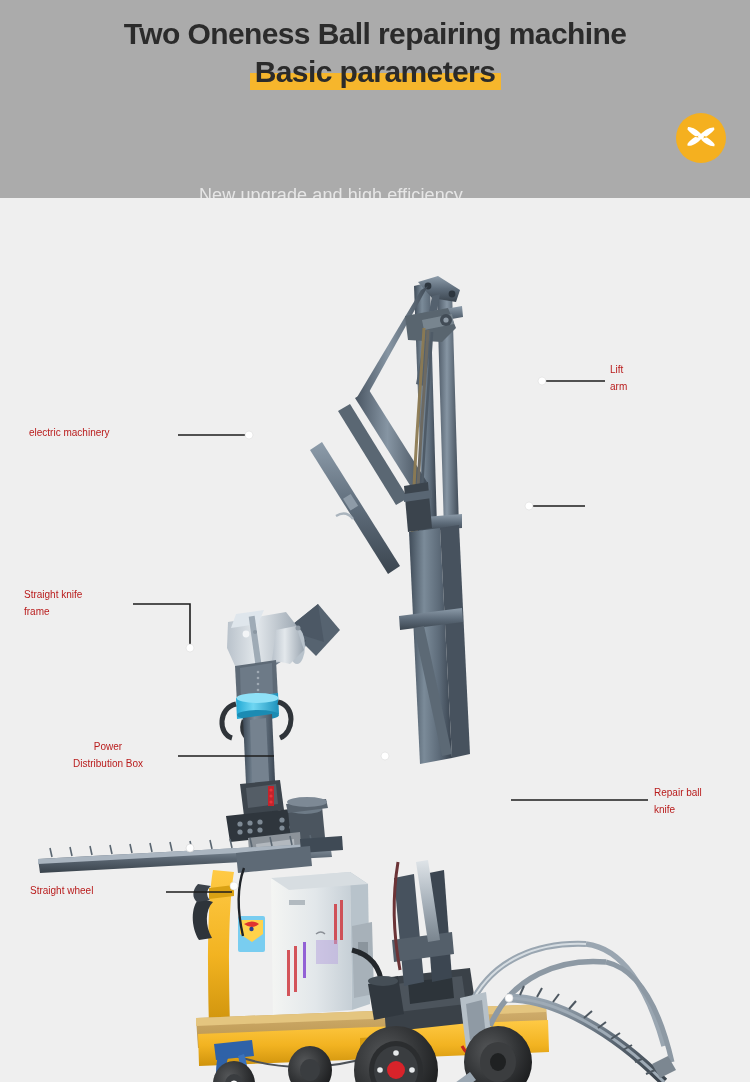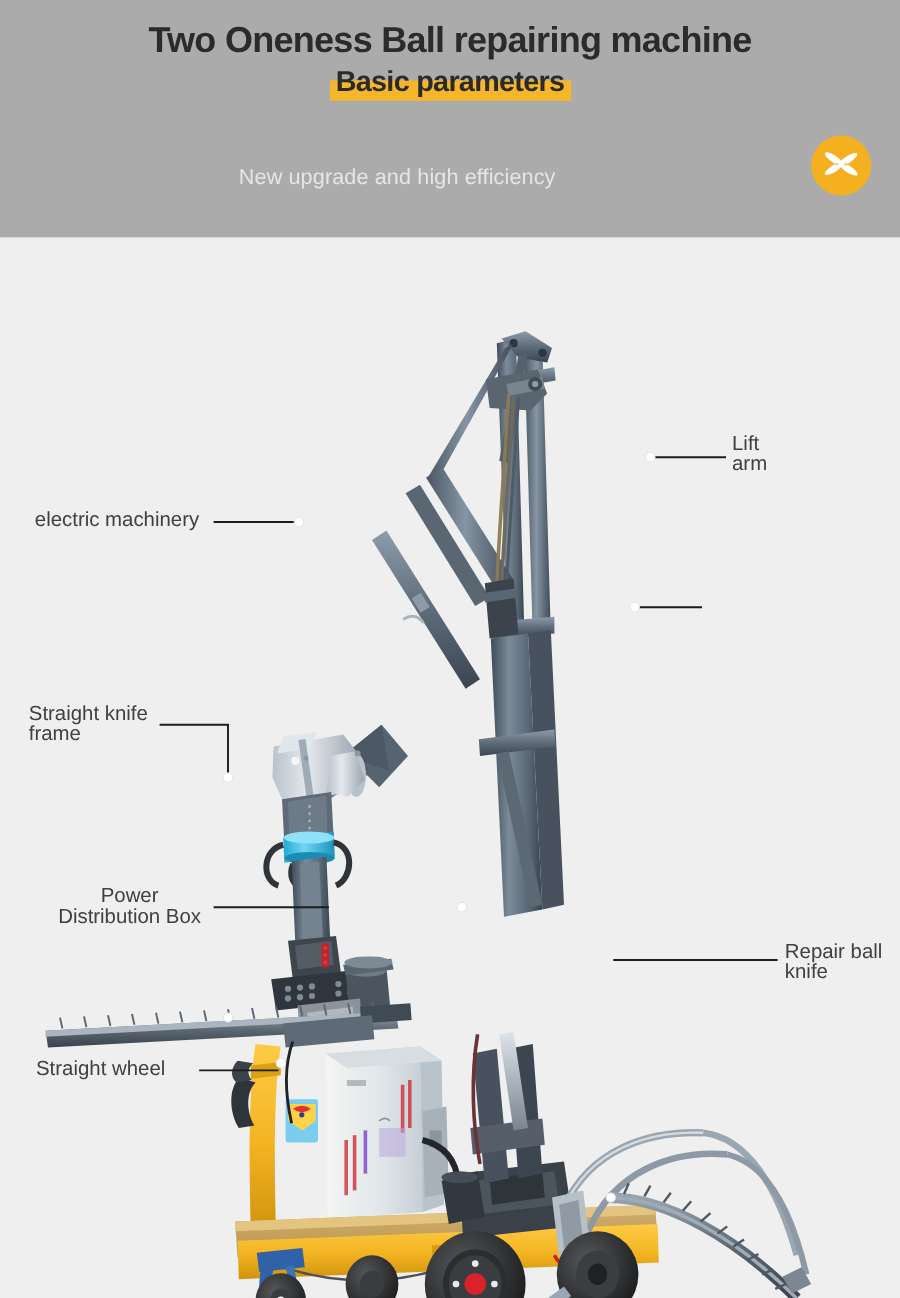--- a/index.html
+++ b/index.html
@@ -29,47 +29,47 @@
   }
   .title-line2-wrap{
     position:relative;display:inline-block;margin-top:5px;
   }
   .title-hl{
     position:absolute;left:-3px;right:-4px;bottom:-1px;height:17px;
     background:#f6b62c;z-index:0;
   }
   .title-line2{
     position:relative;z-index:1;
-    font-size:24px;font-weight:bold;color:#2b2b2b;letter-spacing:-0.6px;
+    font-size:30px;font-weight:bold;color:#2b2b2b;letter-spacing:-0.6px;
     padding:0 2px;
   }
   .subtitle{
     position:absolute;left:199px;top:134px;
     font-size:18px;line-height:27px;color:#e6e6e6;
     letter-spacing:0.1px;
   }
-  .sub-line{display:block;}
+  .sub-line{display:block;margin-top:48px;}
 
   .badge{
     position:absolute;left:676px;top:113px;width:50px;height:50px;
     border-radius:50%;background:#f5b01f;
   }
   .badge svg{position:absolute;left:9px;top:10px;}
 
   
   .stage{
     position:absolute;left:0;top:198px;width:750px;height:884px;
     background:#efefef;
   }
   .stage svg{position:absolute;left:0;top:0;}
 
   
   .label{
     position:absolute;
-    font-size:17px;color:#404040;line-height:17px;
+    font-size:10px;color:#b91c1c;line-height:17px;
     font-family:"Liberation Sans", sans-serif;
     white-space:nowrap;
   }
 
   .lbl-electric{left:29px;top:426px;}
 </style>
 </head>
 <body>
 
 <div id="page">

